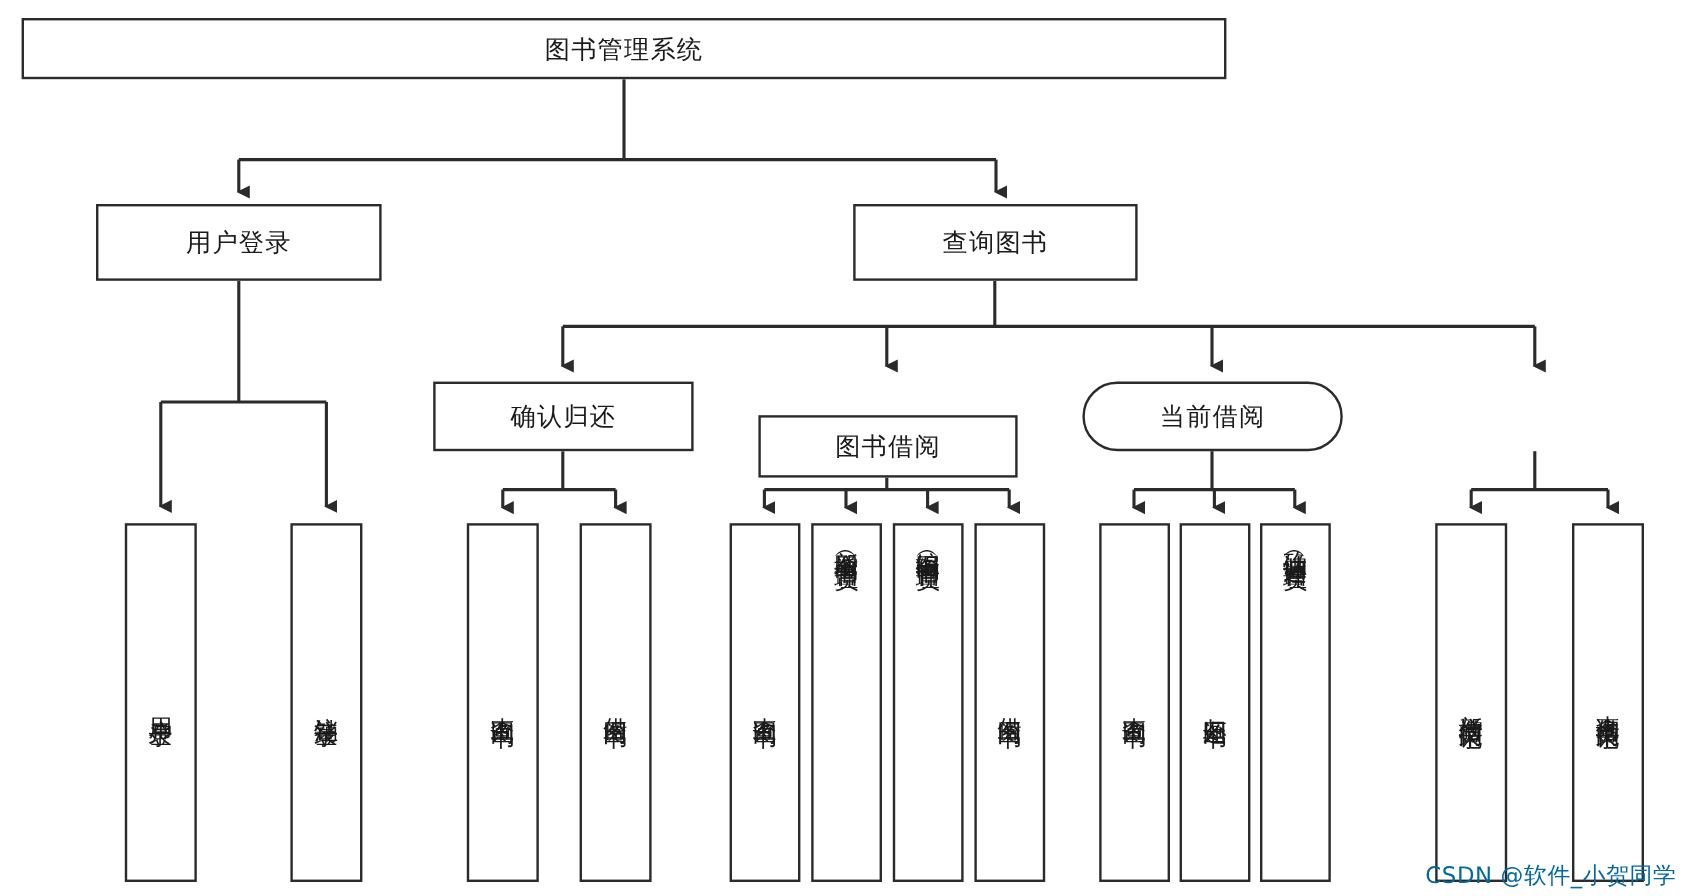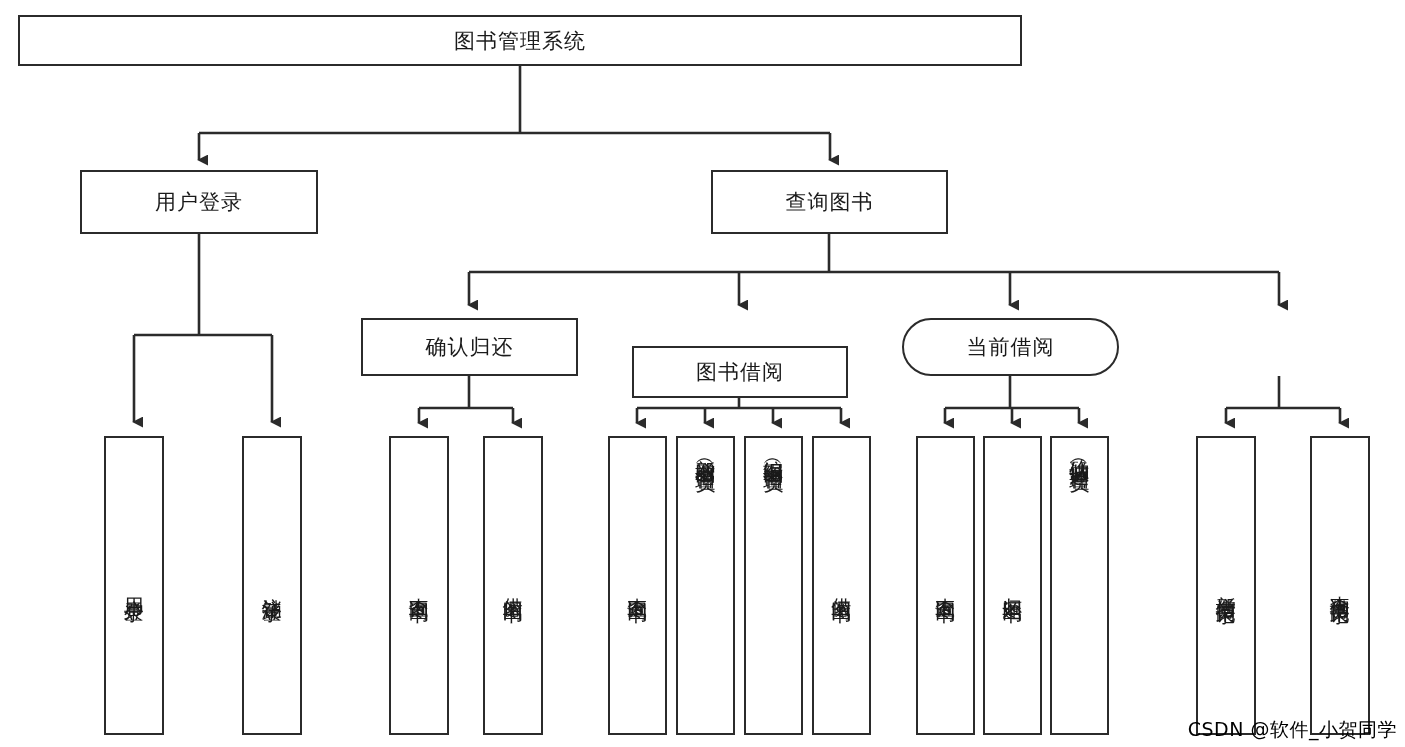--- a/index.html
+++ b/index.html
@@ -49,21 +49,21 @@
     display:block;
   }
   .node.v.top{
     align-items:flex-start;
   }
   .watermark{
     position:absolute;
     right:8px;
     bottom:4px;
     font-size:19px;
-    color:#000000;
+    color:#0369a1;
     letter-spacing:0.5px;
     white-space:nowrap;
     user-select:none;
   }
 </style>
 </head>
 <body>
 
 <div id="canvas">
 

